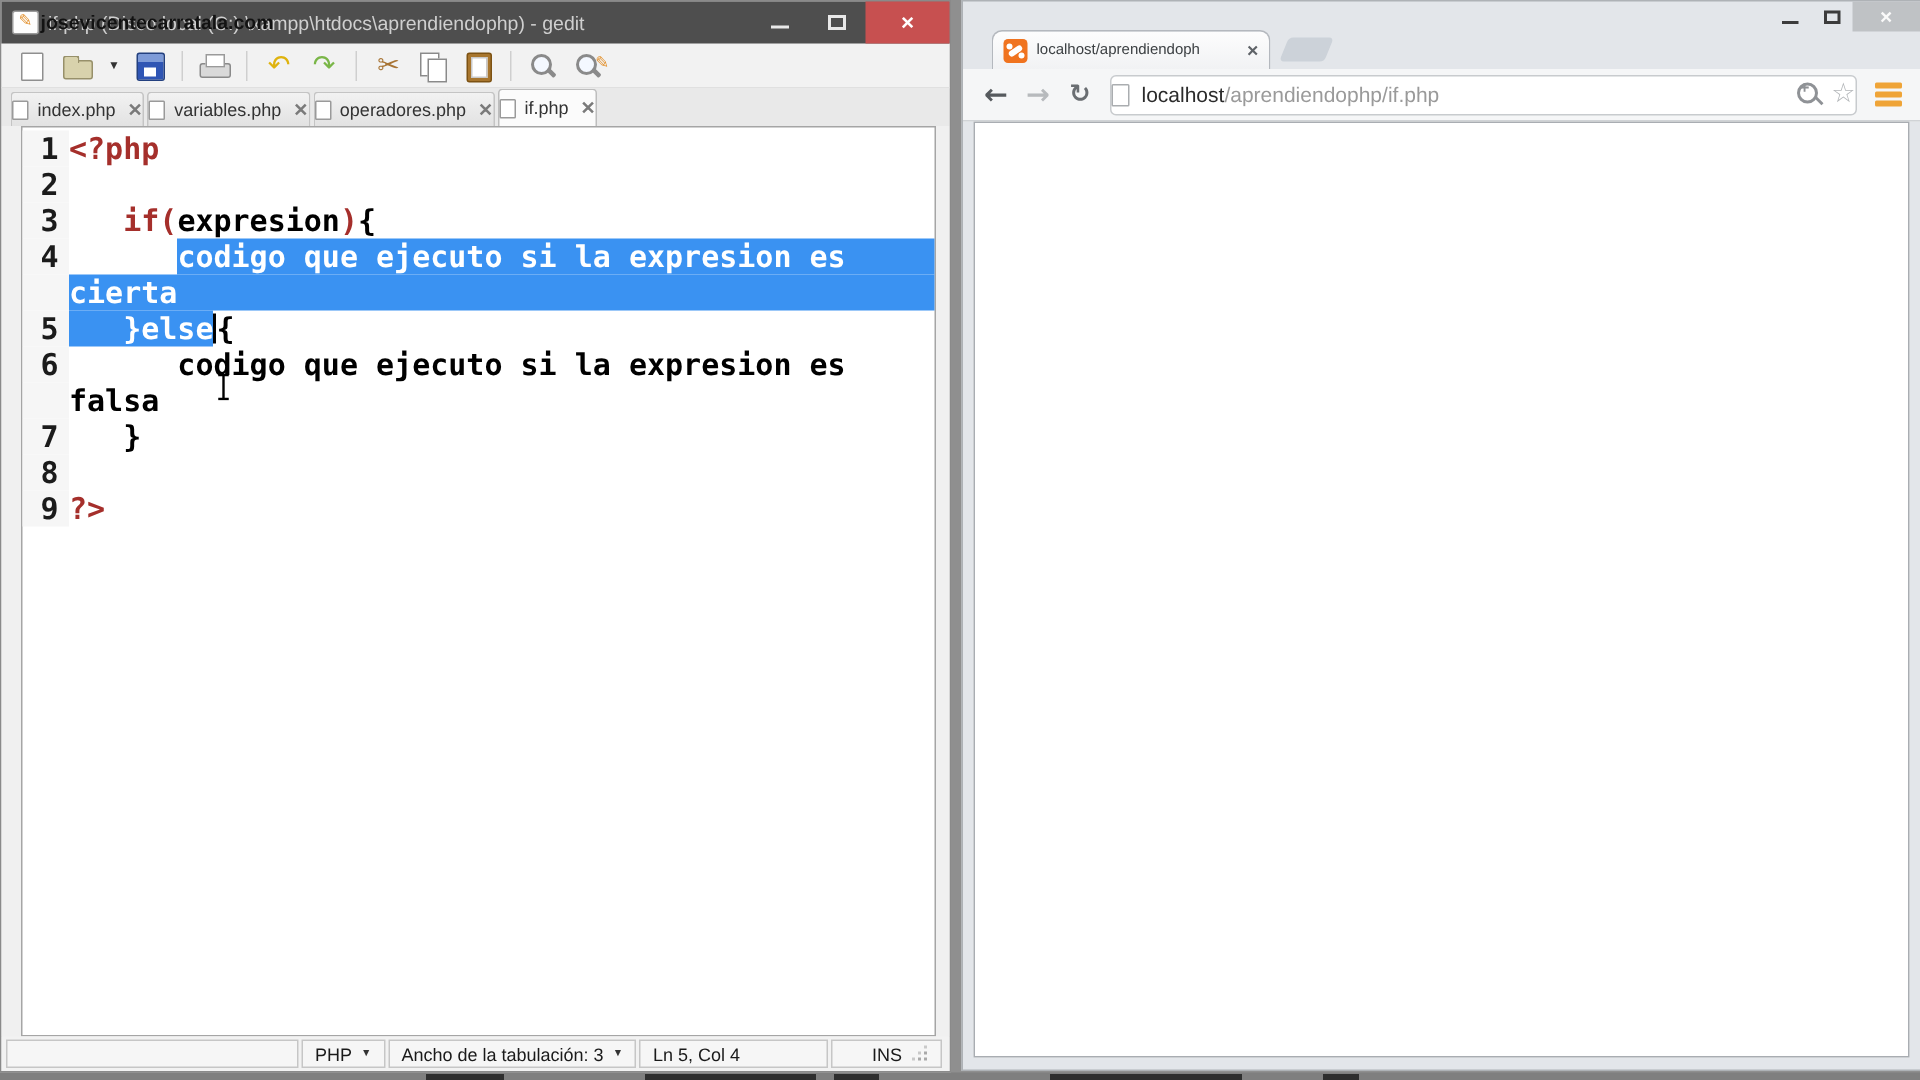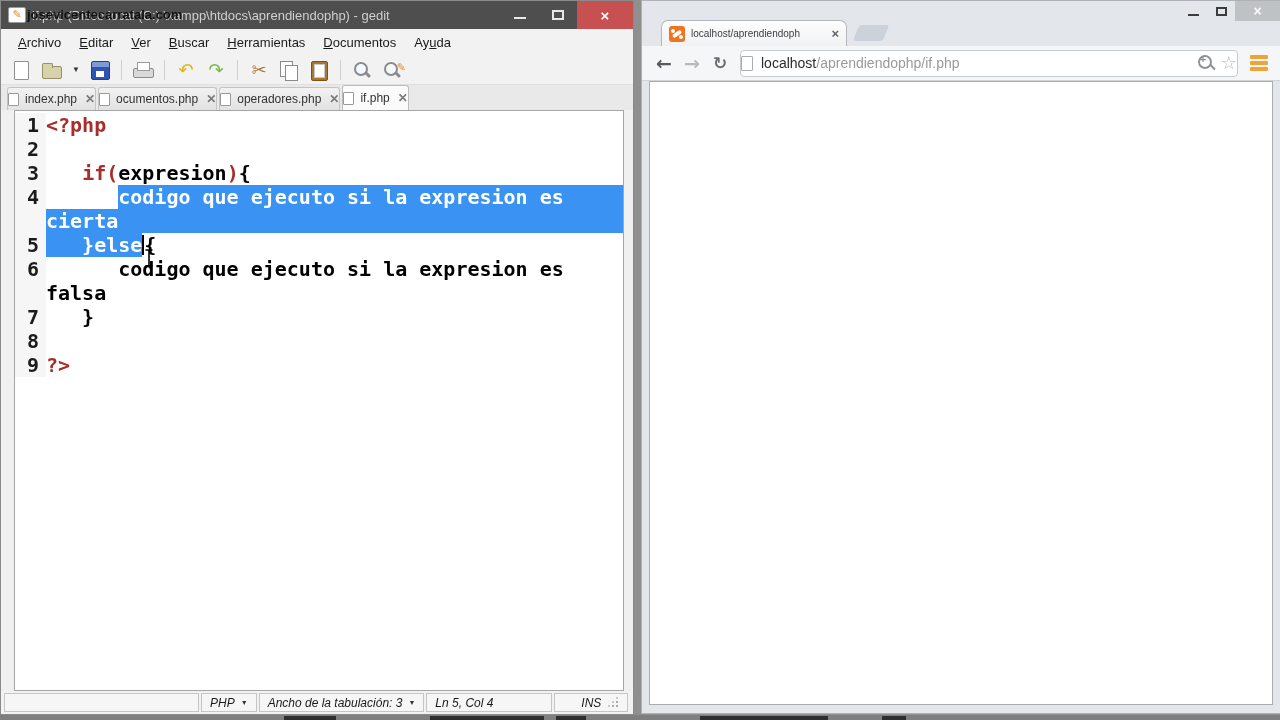--- a/index.html
+++ b/index.html
@@ -59,21 +59,21 @@
     font-family:"DejaVu Sans Mono", monospace; font-weight:bold; font-size:20px; }
   .code-row { display:flex; height:24px; line-height:24px; white-space:pre; }
   .code-num { flex:0 0 31px; text-align:right; padding-right:7px; background:#f6f6f6; color:#1b1b1b; }
   .code-body { flex:1 1 auto; display:flex; white-space:pre; position:relative; }
   .seg-p  { color:#000; }
   .seg-kw { color:#a52f2b; }
   .seg-sel { background:#3a92f2; color:#fff; }
   .seg-fill { flex:1 1 auto; background:#3a92f2; }
   .caret { width:2px; height:20px; background:#000; margin-top:2px; }
 
-  .g-statusbar { height:23px; background:#f2f2f2; display:flex; align-items:center; padding:0 3px; flex:0 0 23px; font-size:12px; color:#1a1a1a;font-style:italic; }
+  .g-statusbar { height:23px; background:#f2f2f2; display:flex; align-items:center; padding:0 3px; flex:0 0 23px; font-size:12px; color:#1a1a1a; }
   .sb-box { border:1px solid #c6c6c6; background:#f6f6f6; height:19px; display:flex; align-items:center; padding:0 8px; margin-right:2px; }
   .sb-spacer { flex:0 0 195px; }
   .sb-caret { font-size:7px; margin-left:6px; color:#333; }
   .sb-grip { margin-left:auto; width:10px; height:10px; position:relative; }
   .sb-grip::after { content:""; position:absolute; right:1px; bottom:1px; width:2px; height:2px; background:#a9a9a9;
     box-shadow:-4px 0 #a9a9a9, 0 -4px #a9a9a9, -4px -4px #c9c9c9, -8px 0 #c9c9c9, 0 -8px #c9c9c9; }
 
   .ibeam { position:absolute; left:144px; top:249px; z-index:5; }
 
   
@@ -130,29 +130,20 @@
       <div class="g-btn min">
           <span></span>
         </div>
       <div class="g-btn max">
           <span></span>
         </div>
       <div class="g-btn close">×</div>
     </div>
   </div>
 
-  <div class="g-menubar" id="gedit-menubar">
-      <div class="g-menuitem"><u>A</u>rchivo</div>
-      <div class="g-menuitem"><u>E</u>ditar</div>
-      <div class="g-menuitem"><u>V</u>er</div>
-      <div class="g-menuitem"><u>B</u>uscar</div>
-      <div class="g-menuitem"><u>H</u>erramientas</div>
-      <div class="g-menuitem"><u>D</u>ocumentos</div>
-      <div class="g-menuitem">Ay<u>u</u>da</div>
-    </div>
 
   <div class="g-toolbar" id="gedit-toolbar">
       <div class="tbicon tb-new"></div>
       <div class="tbicon tb-open"></div>
       <div class="tbicon tb-caret" style="width: 12px;">▼</div>
       <div class="tbicon tb-save"></div>
       <div class="tb-sep"></div>
       <div class="tbicon tb-print"></div>
       <div class="tb-sep"></div>
       <div class="tbicon tb-glyph" style="color: rgb(223, 179, 14);">↶</div>
@@ -169,21 +160,21 @@
     </div>
 
   <div class="g-tabbar" id="gedit-tabbar">
       <div class="g-tab">
         <span class="g-docicon"></span>
         <span>index.php</span>
         <span class="g-tabclose">✕</span>
       </div>
       <div class="g-tab">
         <span class="g-docicon"></span>
-        <span>ocumentos.php</span>
+        <span>variables.php</span>
         <span class="g-tabclose">✕</span>
       </div>
       <div class="g-tab">
         <span class="g-docicon"></span>
         <span>operadores.php</span>
         <span class="g-tabclose">✕</span>
       </div>
       <div class="g-tab active">
         <span class="g-docicon"></span>
         <span>if.php</span>

